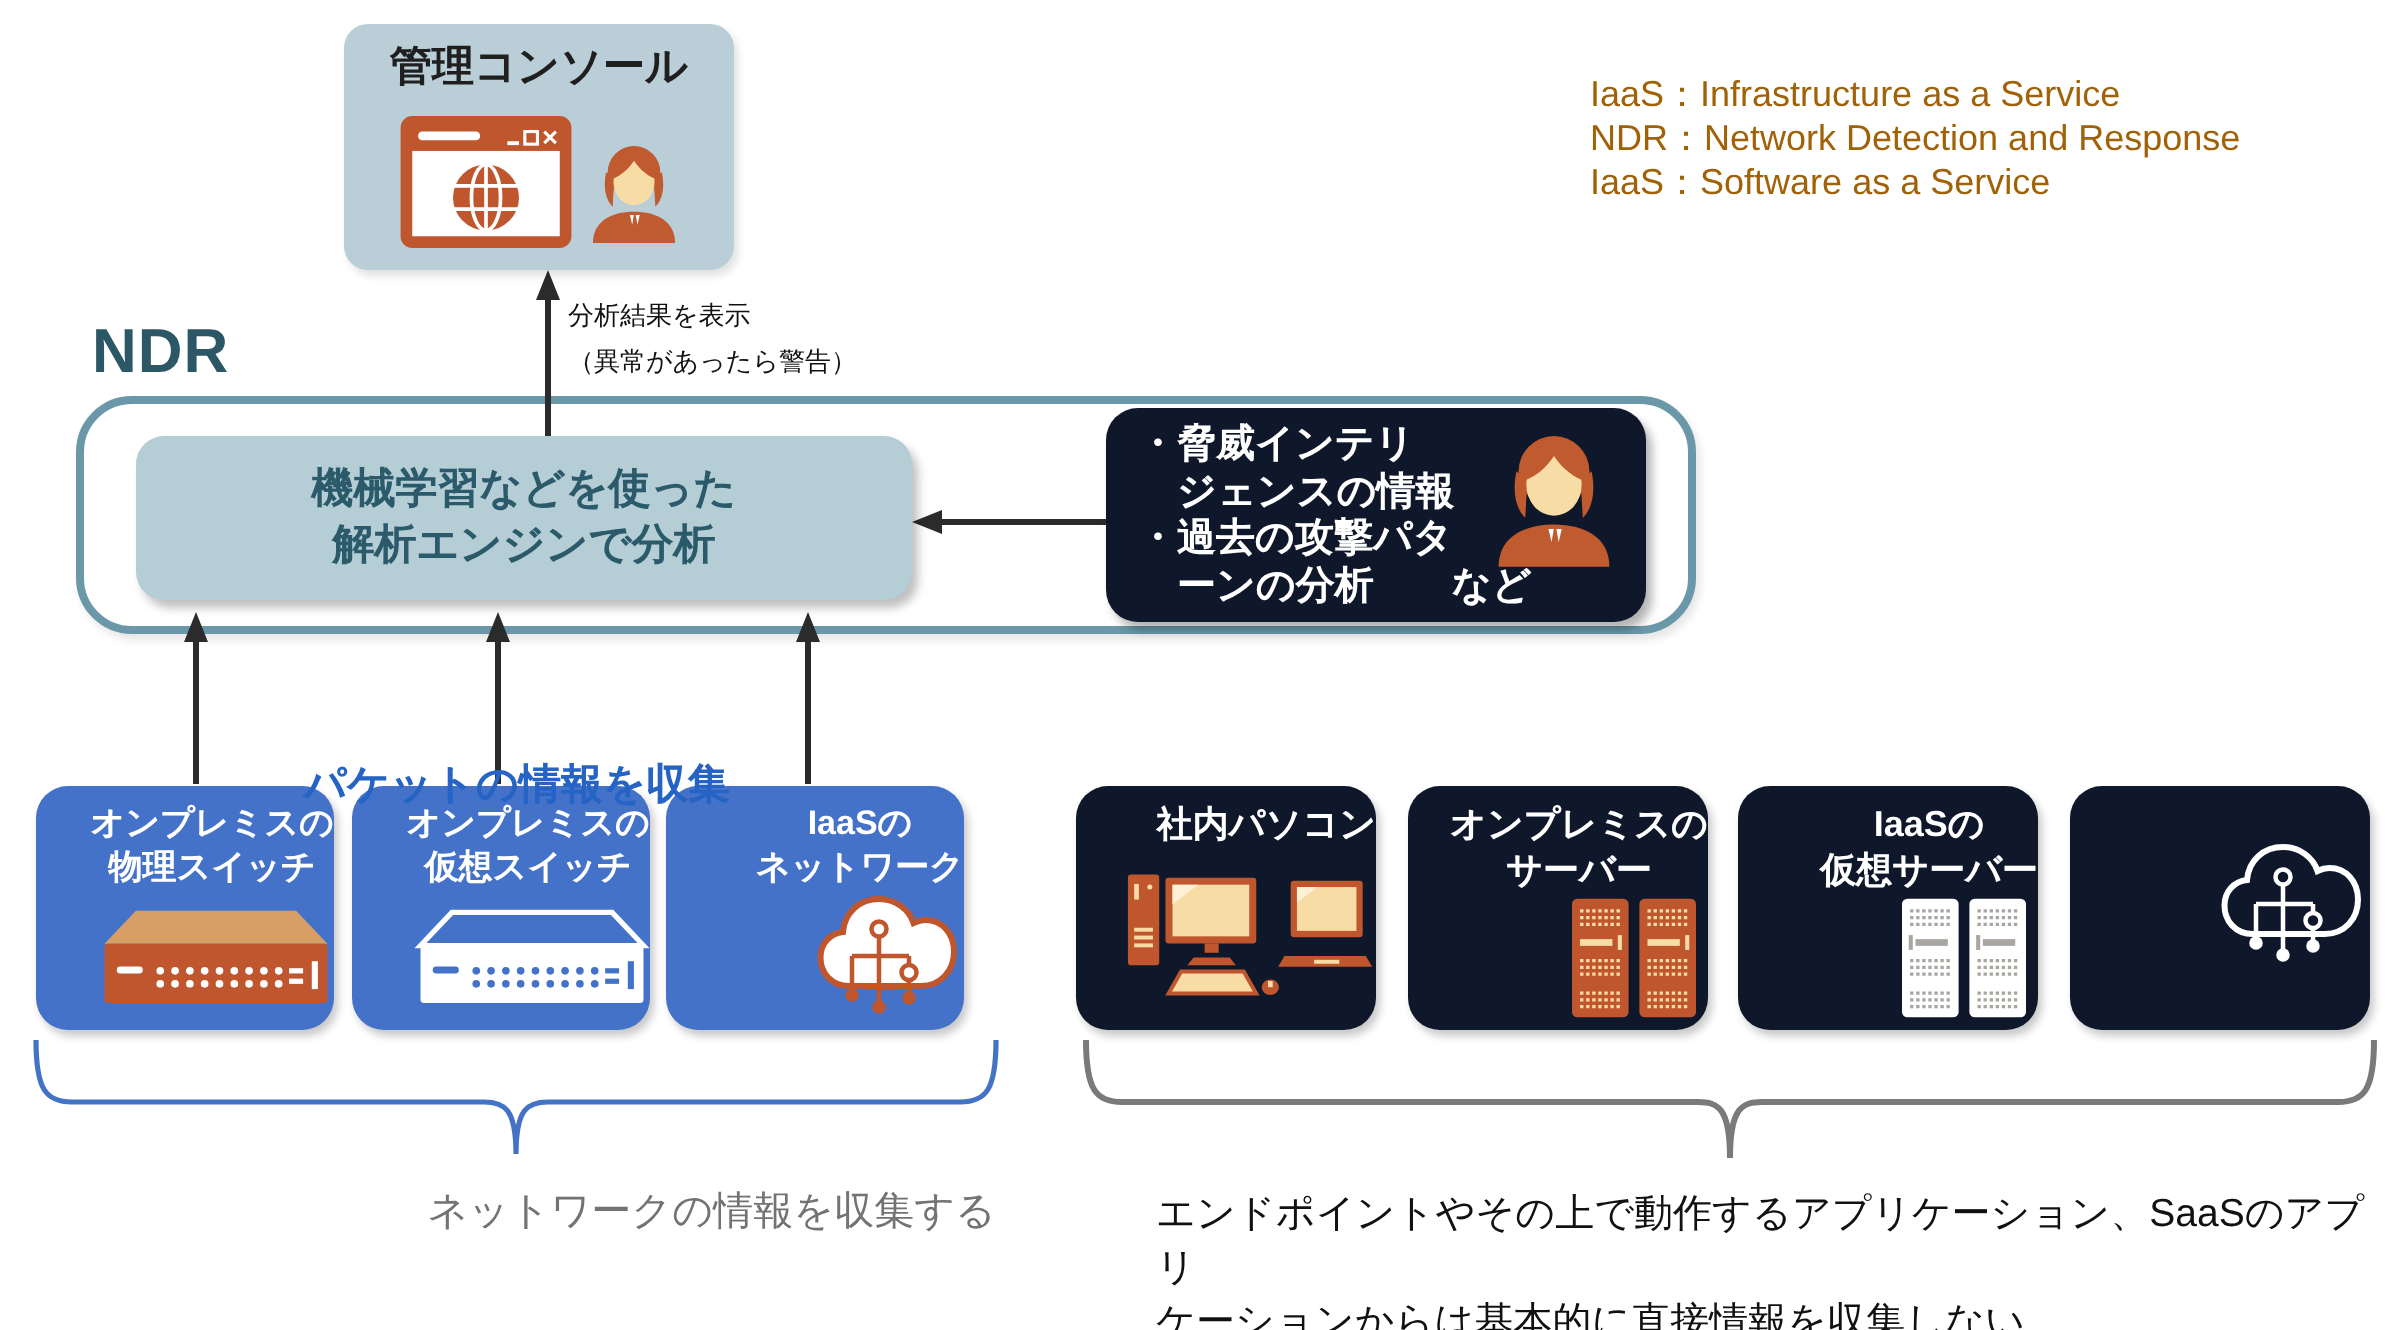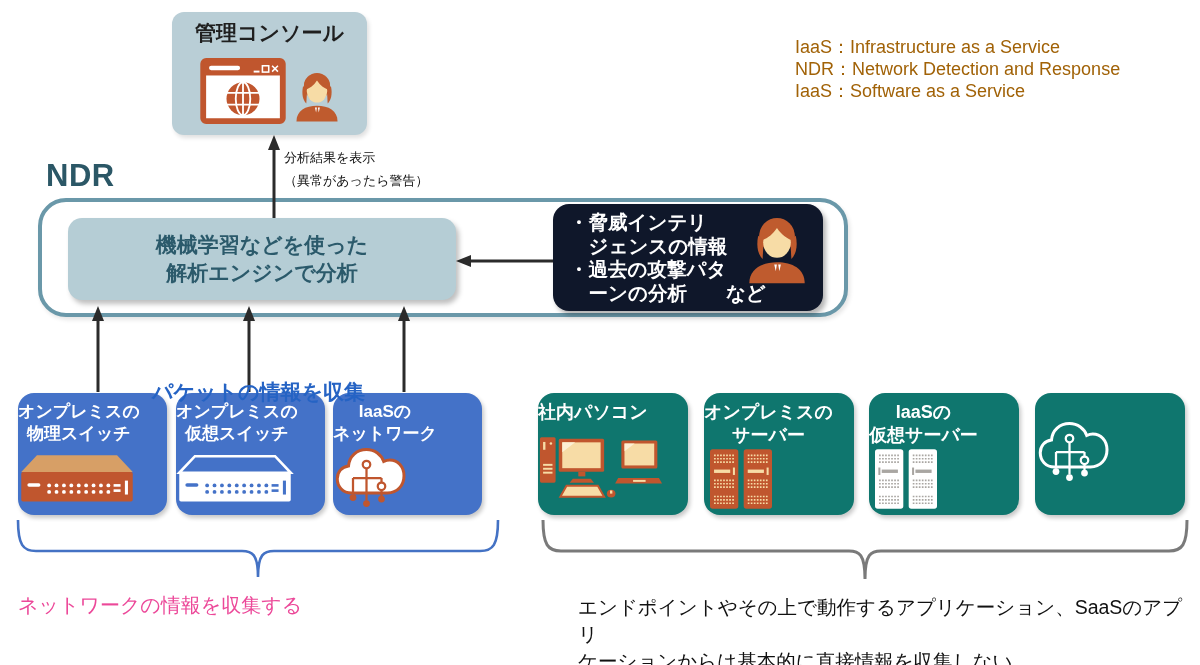--- a/index.html
+++ b/index.html
@@ -38,32 +38,32 @@
     left:553px;top:204px;width:270px;height:107px;background:#0f172a;border-radius:16px;
     z-index:3;box-shadow:3px 4px 5px rgba(0,0,0,.3);
   }
   .intel-text{position:absolute;left:16px;top:7px;font-size:19.5px;font-weight:bold;color:#fff;line-height:23.5px;}
   .intel-avatar{position:absolute;right:15px;top:8px;}
   
   .packet-label{left:152px;top:342px;font-size:21px;font-weight:bold;color:#2563c4;z-index:4;margin-top:36px;}
   
   .src-box{
     top:393px;height:122px;border-radius:16px;z-index:3;
-    display:flex;flex-direction:column;align-items:flex-start;box-sizing:border-box;
+    display:flex;flex-direction:column;align-items:flex-end;box-sizing:border-box;
     box-shadow:2px 3px 4px rgba(0,0,0,.22);
   }
   .src-box.blue{background:#4472c8;width:149px;}
-  .src-box.gray{background:#0f766e;width:150px;}
+  .src-box.gray{background:#0f172a;width:150px;}
   .src-label{font-weight:bold;color:#fff;text-align:center;margin-top:8px;}
   .blue .src-label{font-size:17px;line-height:21.5px;}
   .gray .src-label{font-size:18px;line-height:22.5px;}
   .src-label div:empty{display:none;}
   .src-icon{flex:1;display:flex;align-items:center;justify-content:center;padding-bottom:4px;}
   
-  .caption-left{left:18px;top:592px;width:480px;text-align:left;font-size:20px;color:#ec4899;z-index:4;}
+  .caption-left{left:18px;top:592px;width:480px;text-align:right;font-size:20px;color:#737373;z-index:4;}
   .caption-right{left:578px;top:594px;font-size:19.5px;line-height:27px;color:#111;z-index:4;}
   svg{display:block;}
   .connector-layer{left:0;top:0;z-index:2;pointer-events:none;}
 </style>
 </head>
 <body>
 
 <div class="canvas">
 
   <svg class="abs connector-layer" width="1200" height="665" viewBox="0 0 1200 665">

